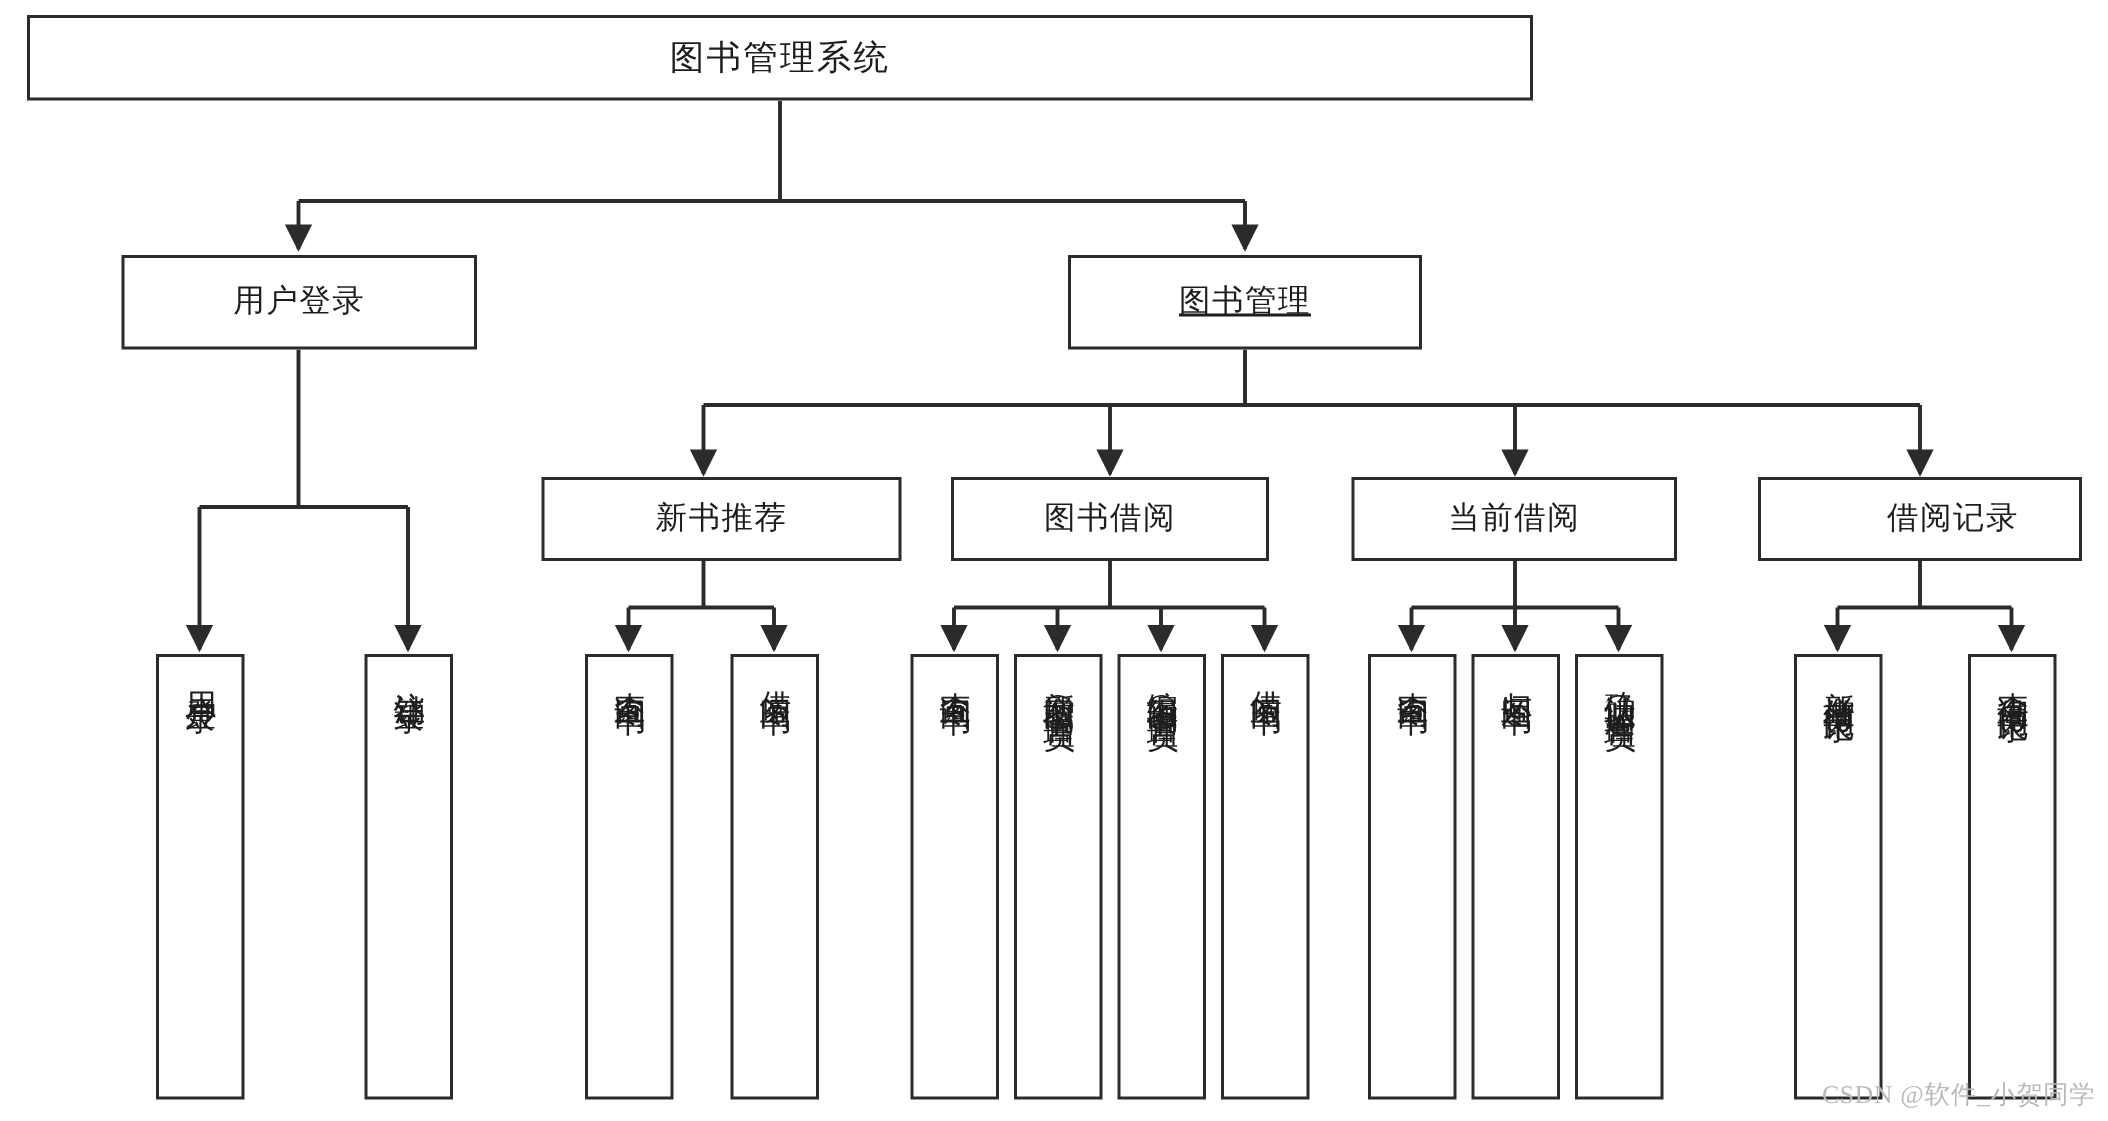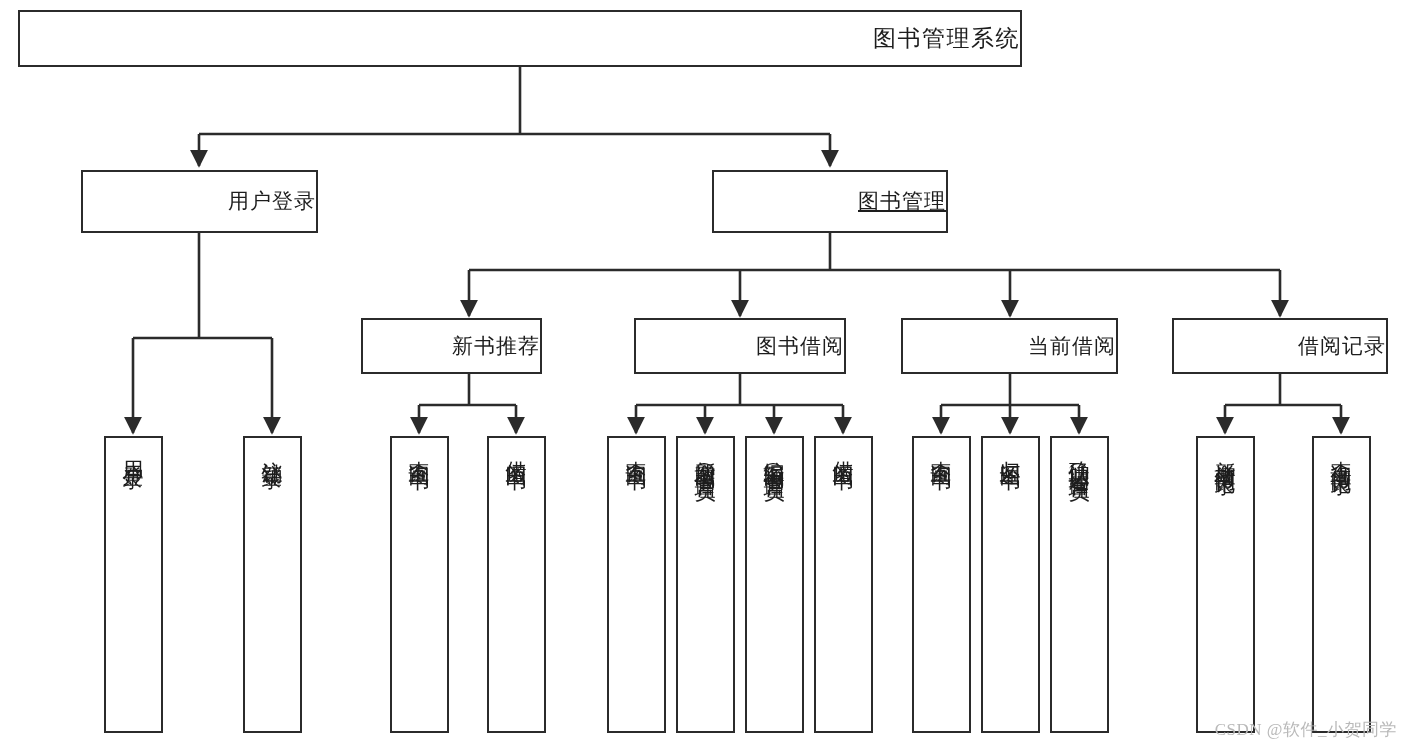--- a/index.html
+++ b/index.html
@@ -26,21 +26,21 @@
     height: 747px;
     pointer-events: none;
   }
   .node {
     position: absolute;
     box-sizing: border-box;
     background: #ffffff;
     border: 2px solid #2b2b2b;
     display: flex;
     align-items: center;
-    justify-content: flex-end;
+    justify-content: center;
     color: #1d1d1d;
     z-index: 2;
   }
   .node .label {
     display: block;
     text-align: center;
     line-height: 1.18;
   }
   
   .node.horiz .label {
@@ -137,21 +137,21 @@
     <span class="label">图书管理系统</span>
   </div>
 
   <div class="node horiz" style="left:81px; top:170px; width:237px; height:63px;">
     <span class="label">用户登录</span>
   </div>
   <div class="node horiz" style="left:712px; top:170px; width:236px; height:63px;text-decoration:underline;">
     <span class="label">图书管理</span>
   </div>
 
-  <div class="node horiz" style="left:361px; top:318px; width:181px; height:56px;">
+  <div class="node horiz" style="left:361px; top:318px; width:240px; height:56px;">
     <span class="label">新书推荐</span>
   </div>
   <div class="node horiz" style="left:901px; top:318px; width:217px; height:56px;">
     <span class="label">当前借阅</span>
   </div>
   <div class="node horiz" style="left:634px; top:318px; width:212px; height:56px;">
     <span class="label">图书借阅</span>
   </div>
   <div class="node horiz" style="left:1172px; top:318px; width:216px; height:56px;padding-left:44px;">
     <span class="label">借阅记录</span>

